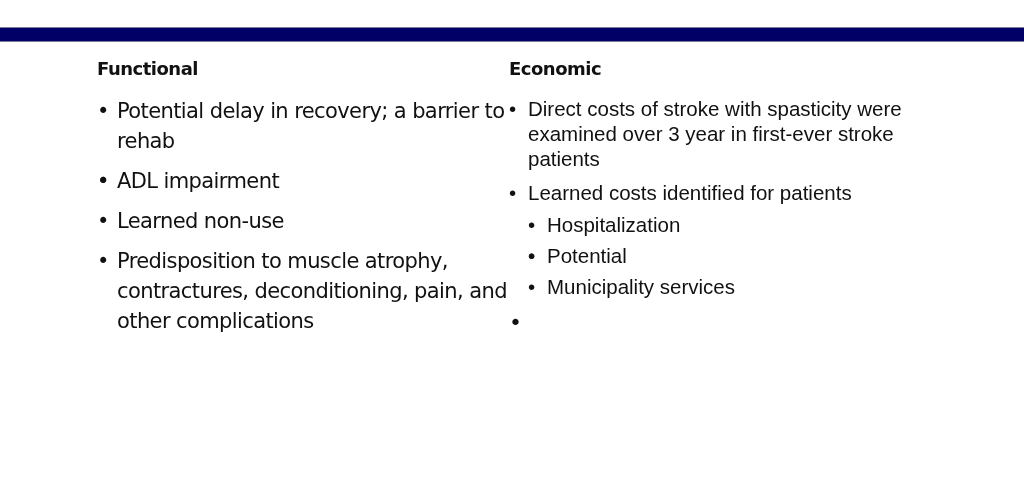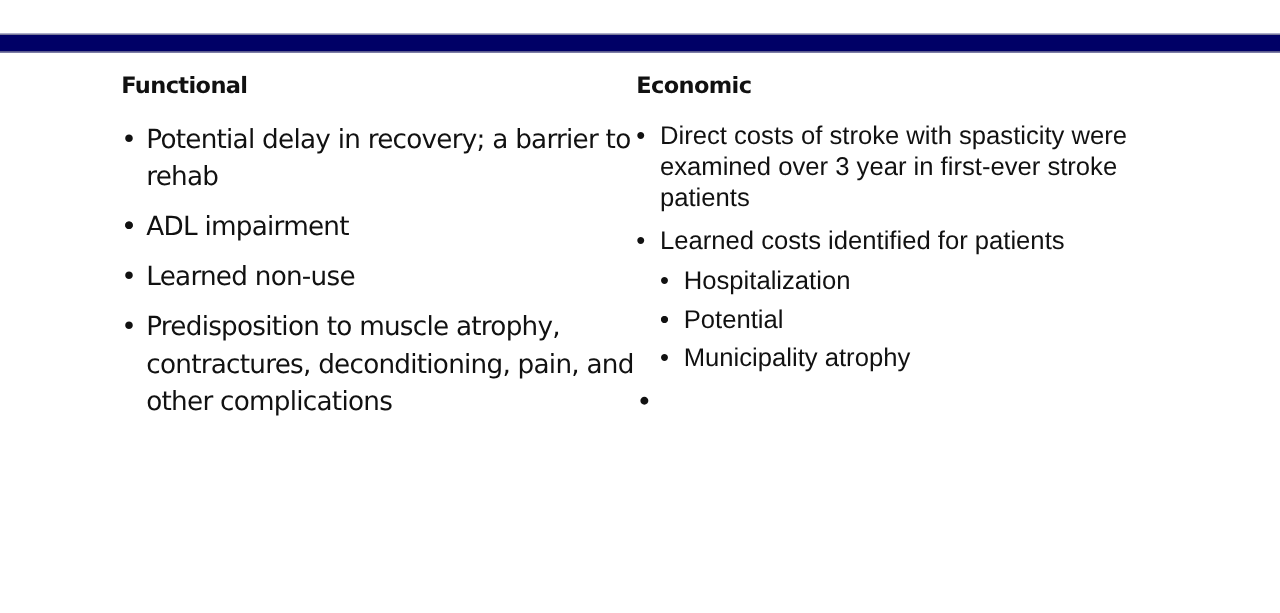--- a/index.html
+++ b/index.html
@@ -60,18 +60,18 @@
 <div class="col col-right">
   <h2 class="heading">Economic</h2>
   <ul>
     <li class="r-item"><span class="bullet">•</span><span>Direct costs of stroke with spasticity were examined over 3 year in first-ever stroke patients</span></li>
     <li class="r-item"><span class="bullet">•</span><span>Learned costs identified for patients</span></li>
   </ul>
   <ul class="r-sub">
     <li><span class="bullet">•</span><span>Hospitalization</span></li>
     <li><span class="bullet">•</span></li>
     <li><span class="bullet">•</span><span>Potential</span></li>
-    <li><span class="bullet">•</span><span>Municipality atrophy</span></li>
+    <li><span class="bullet">•</span><span>Municipality services</span></li>
   </ul>
   <ul>
     <li class="r-item big"><span class="bullet">•</span></li>
   </ul>
 </div>
 
 </body></html>

